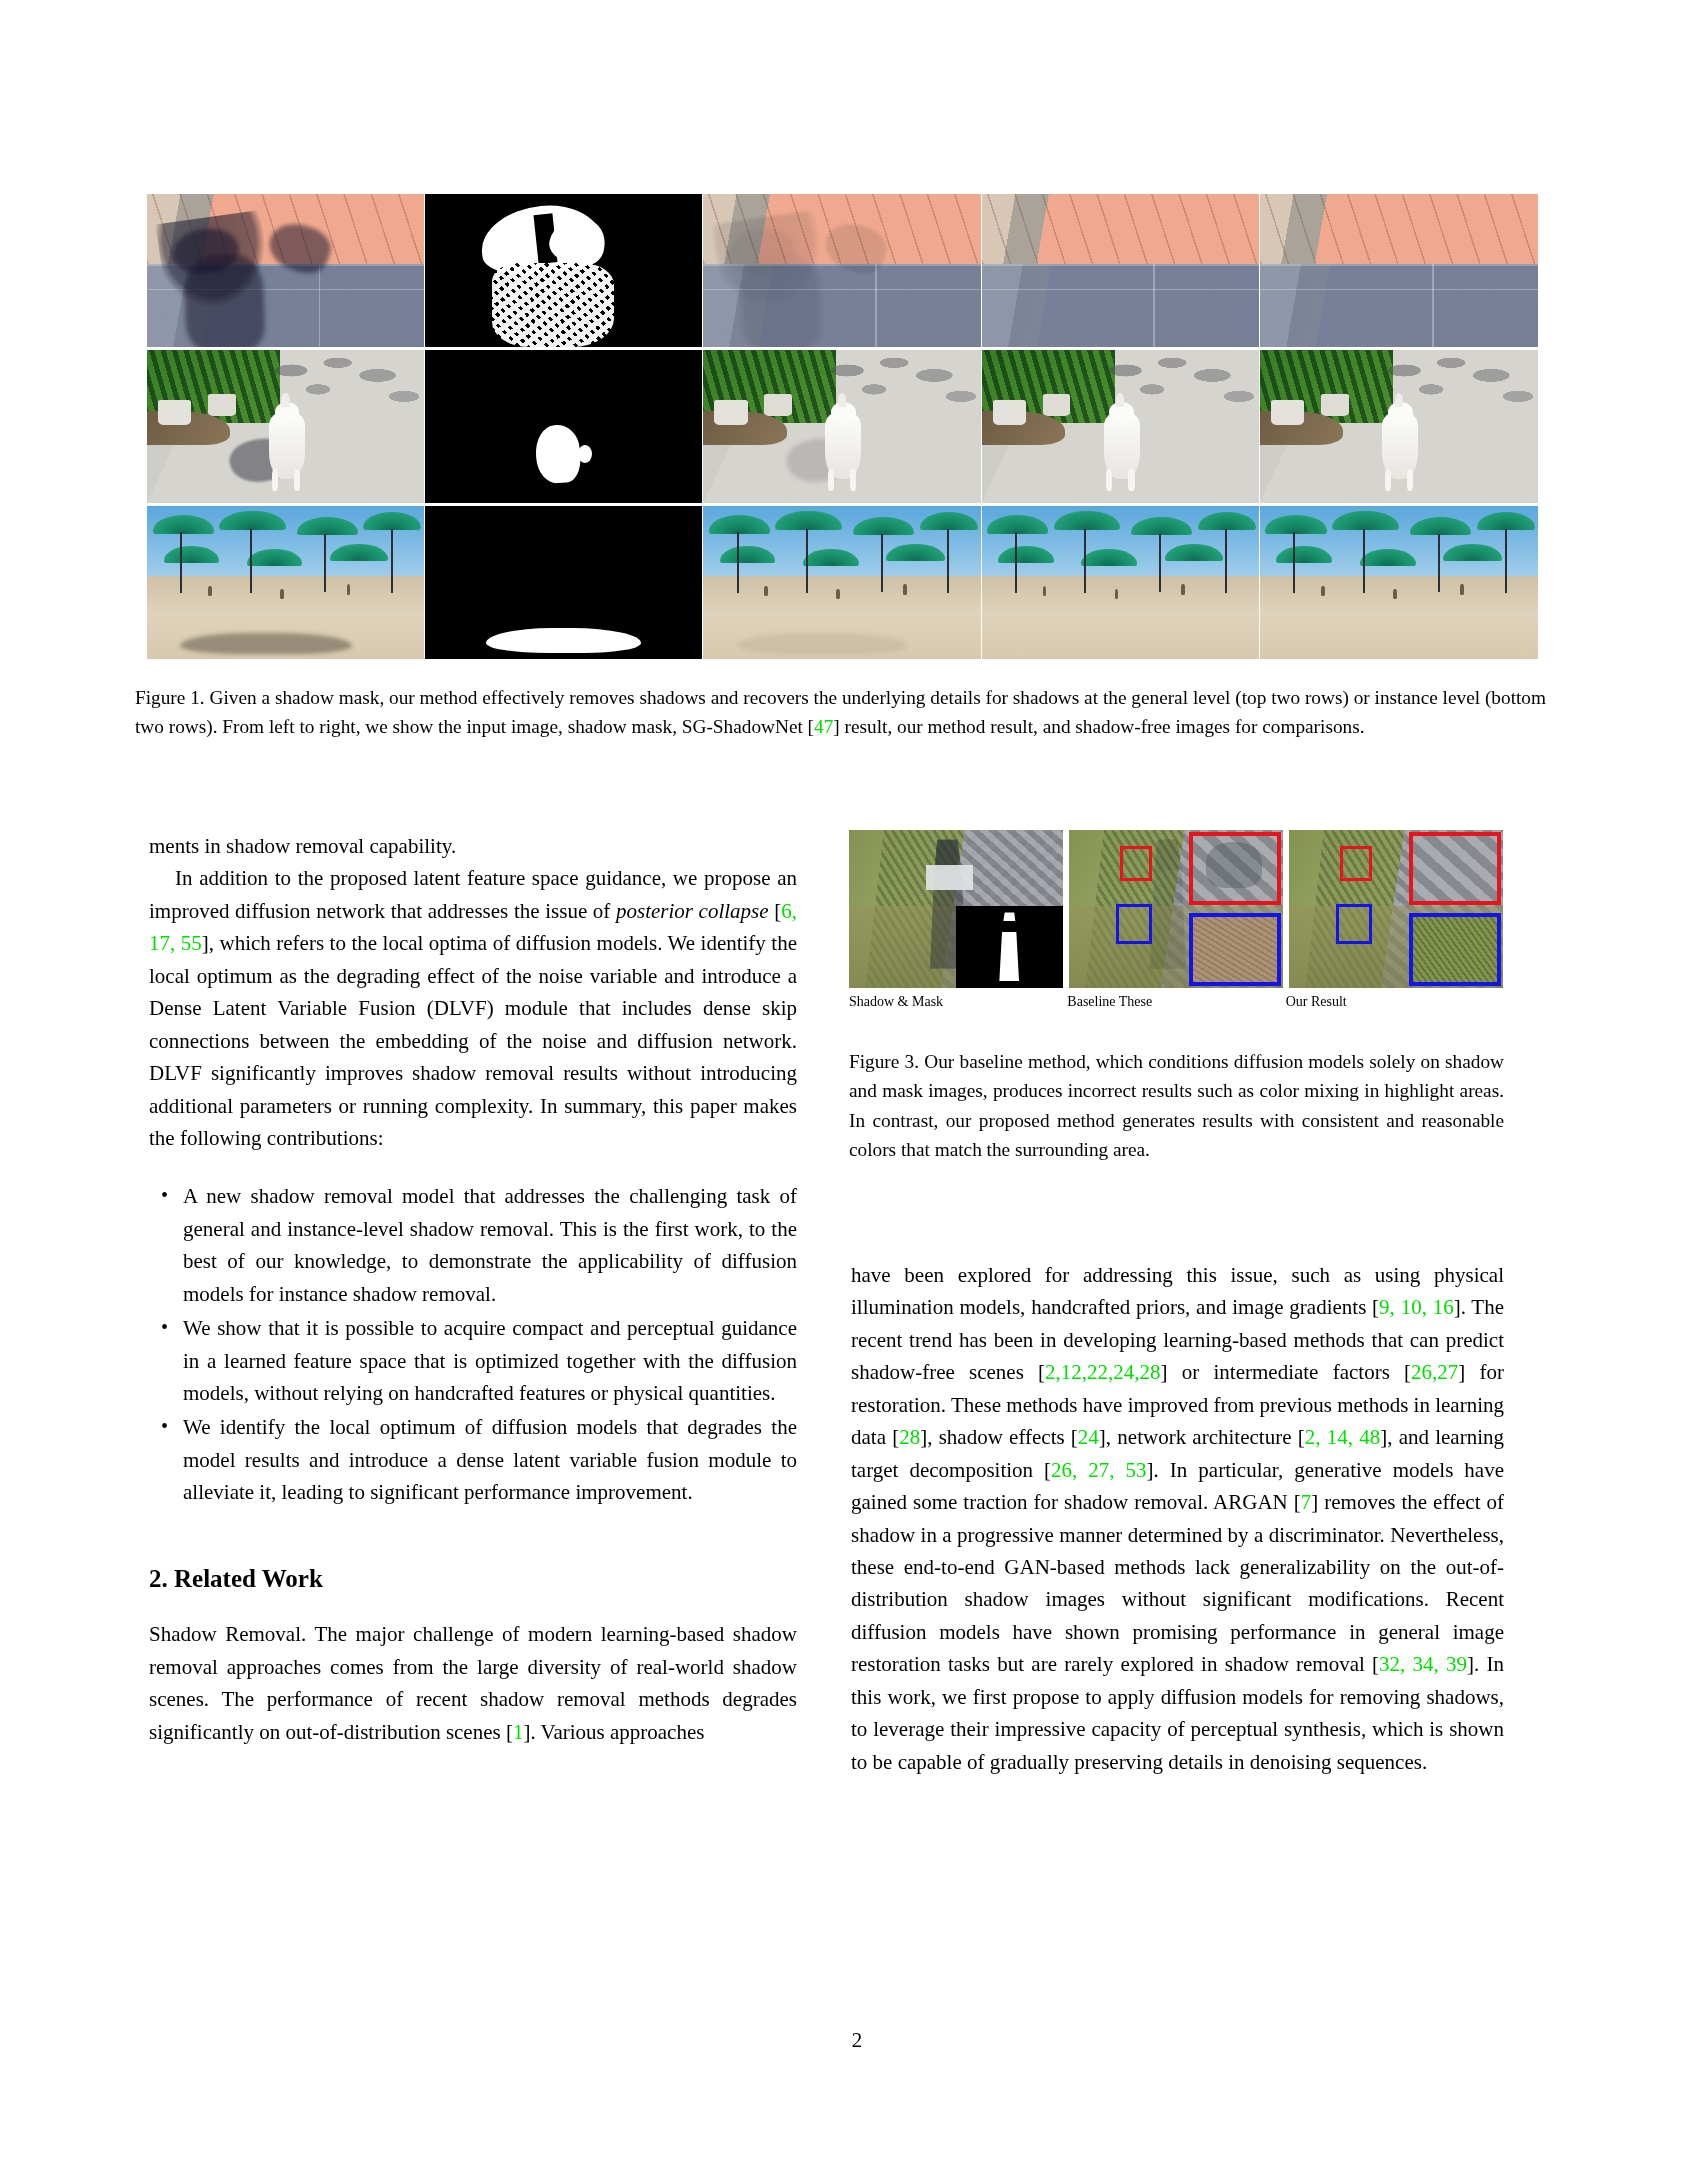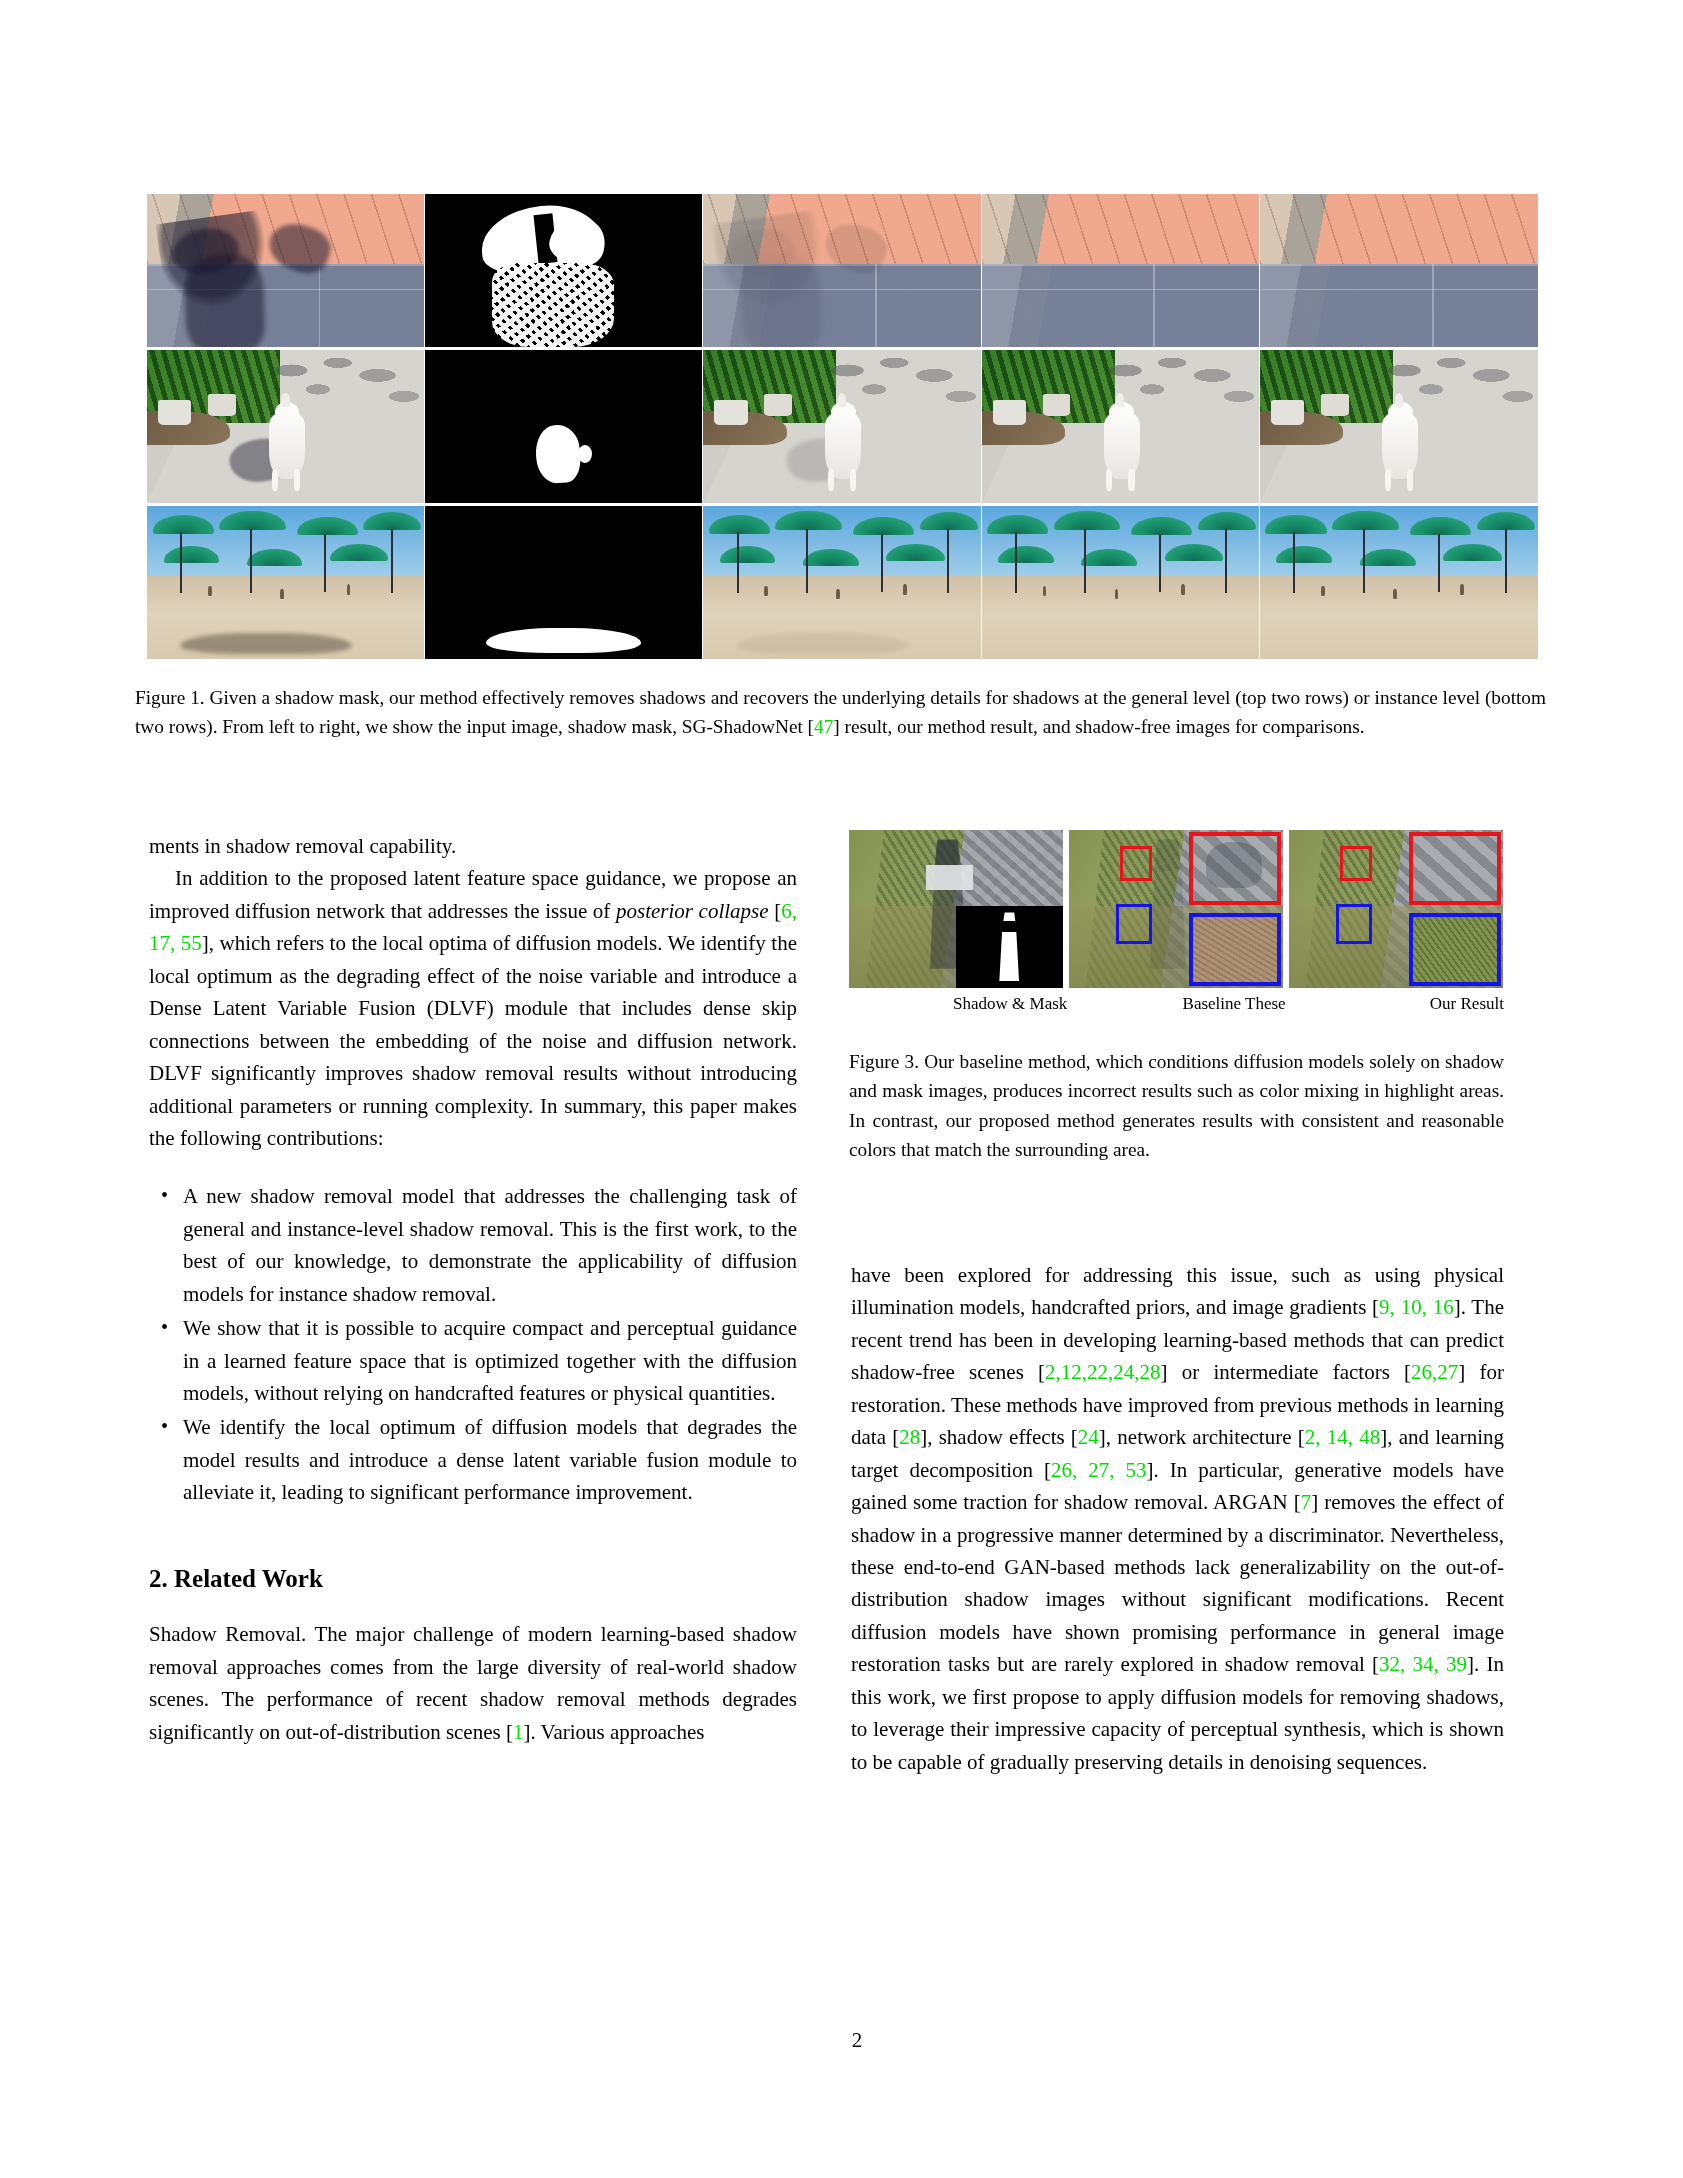--- a/index.html
+++ b/index.html
@@ -430,22 +430,22 @@
   }
 
   #fig2-labels {
     position:absolute;
     left: 849px; top: 994px;
     width: 655px;
     display:flex;
   }
   #fig2-labels > div {
     width: 220px;
-    text-align:right;
-    font-size: 17px;
+    text-align:left;
+    font-size: 14px;
   }
   #fig2-caption {
     left: 849px;
     top: 1047px;
     width: 655px;
   }
 
   
   #page-number {
     position:absolute;

